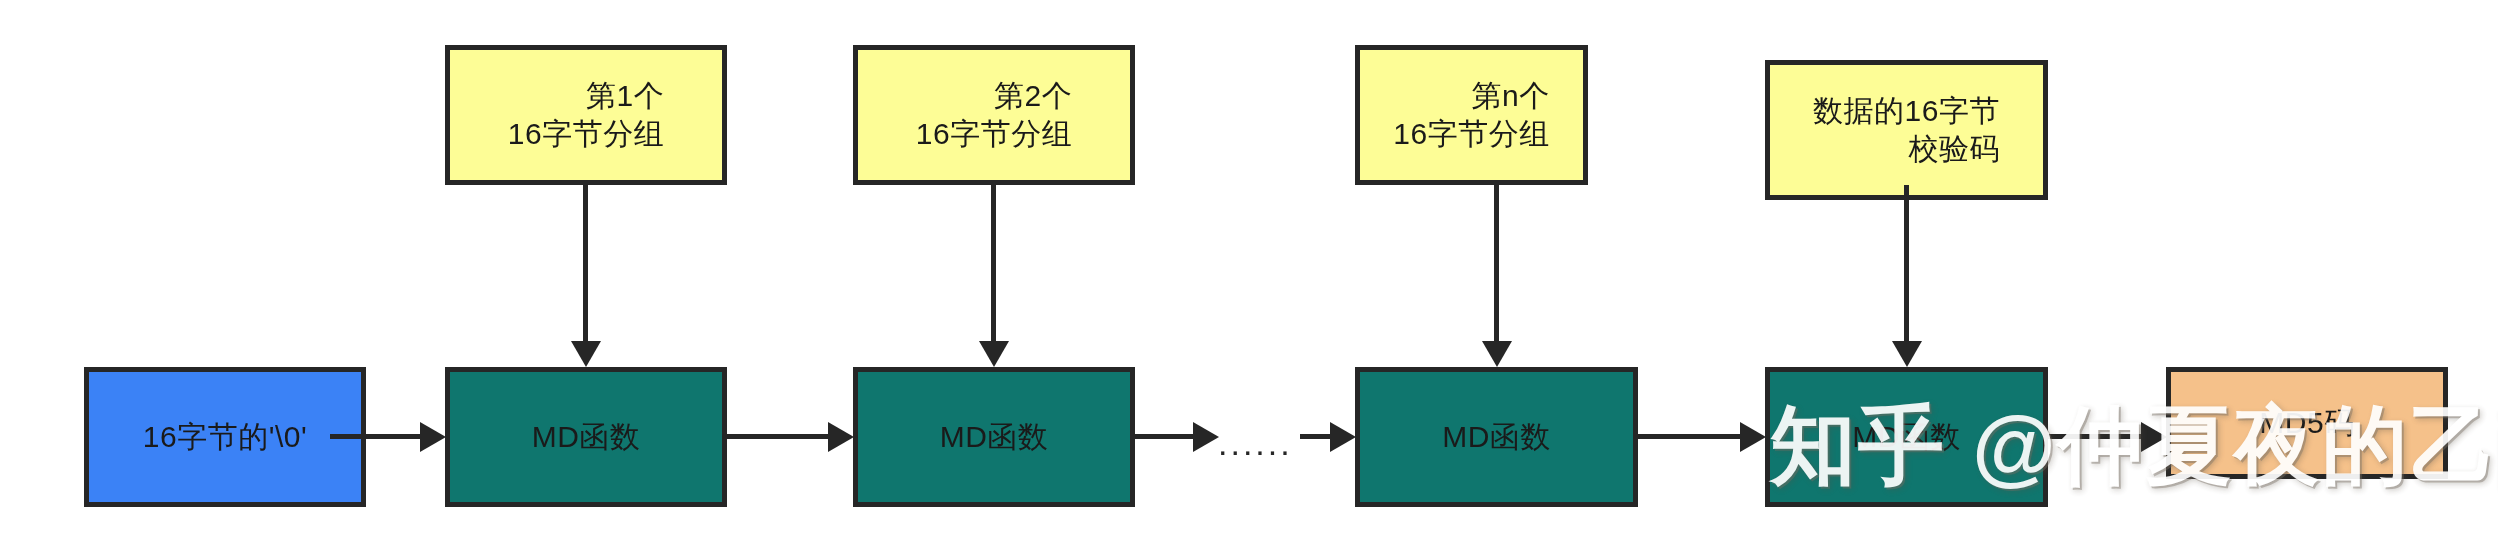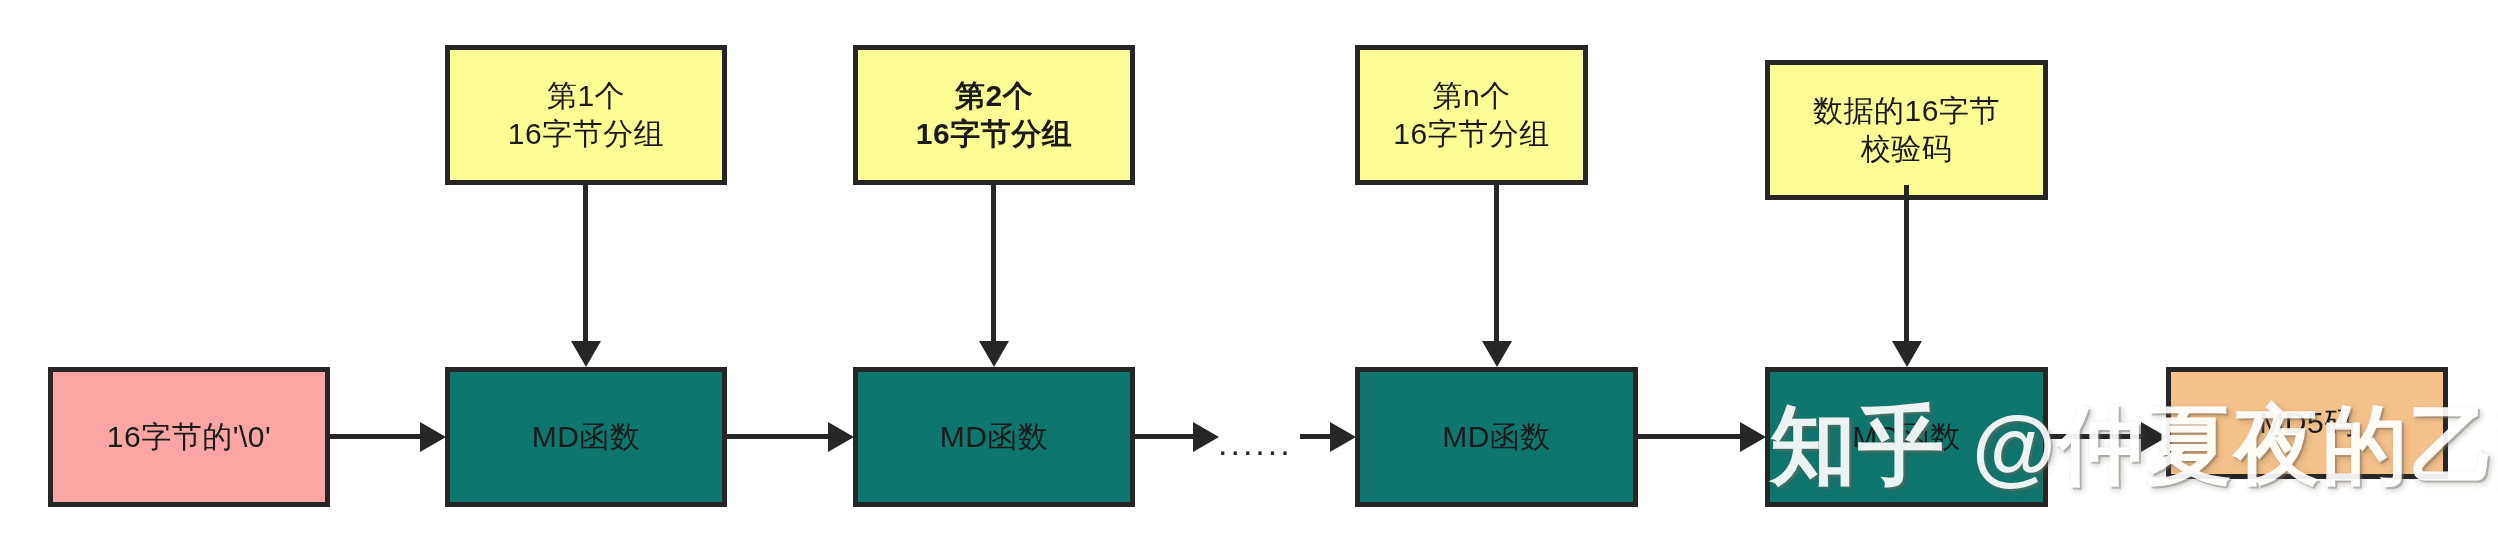--- a/index.html
+++ b/index.html
@@ -19,31 +19,31 @@
   }
 
   
   .node {
     position: absolute;
     box-sizing: border-box;
     border: 5px solid #262626;
     display: flex;
     align-items: center;
     justify-content: center;
-    text-align: center;
+    text-align: right;
     color: #1a1a1a;
     font-size: 30px;
     line-height: 1.28;
     letter-spacing: 0.5px;
     white-space: pre-line;
     user-select: none;
   }
   .node.yellow { background: #fdfd96; }
   .node.cyan   { background: #0f766e; }
-  .node.green  { background: #fca5a5; }
+  .node.green  { background: #3b82f6; margin-left: 36px; }
   .node.orange { background: #f5c18a; }
 
   
   .vline {
     position: absolute;
     width: 5px;
     background: #262626;
   }
   .hline {
     position: absolute;
@@ -96,21 +96,21 @@
 </head>
 <body>
 
 <div id="stage">
 
   <div class="node yellow" style="left:445px; top:45px; width:282px; height:140px;">
     <span>第1个
 16字节分组</span>
   </div>
 
-  <div class="node yellow" style="left:853px; top:45px; width:282px; height:140px;font-weight:bold;">
+  <div class="node yellow" style="left:853px; top:45px; width:282px; height:140px;">
     <span>第2个
 16字节分组</span>
   </div>
 
   <div class="node yellow" style="left:1355px; top:45px; width:233px; height:140px;">
     <span>第n个
 16字节分组</span>
   </div>
 
   <div class="node yellow" style="left:1765px; top:60px; width:283px; height:140px;">

